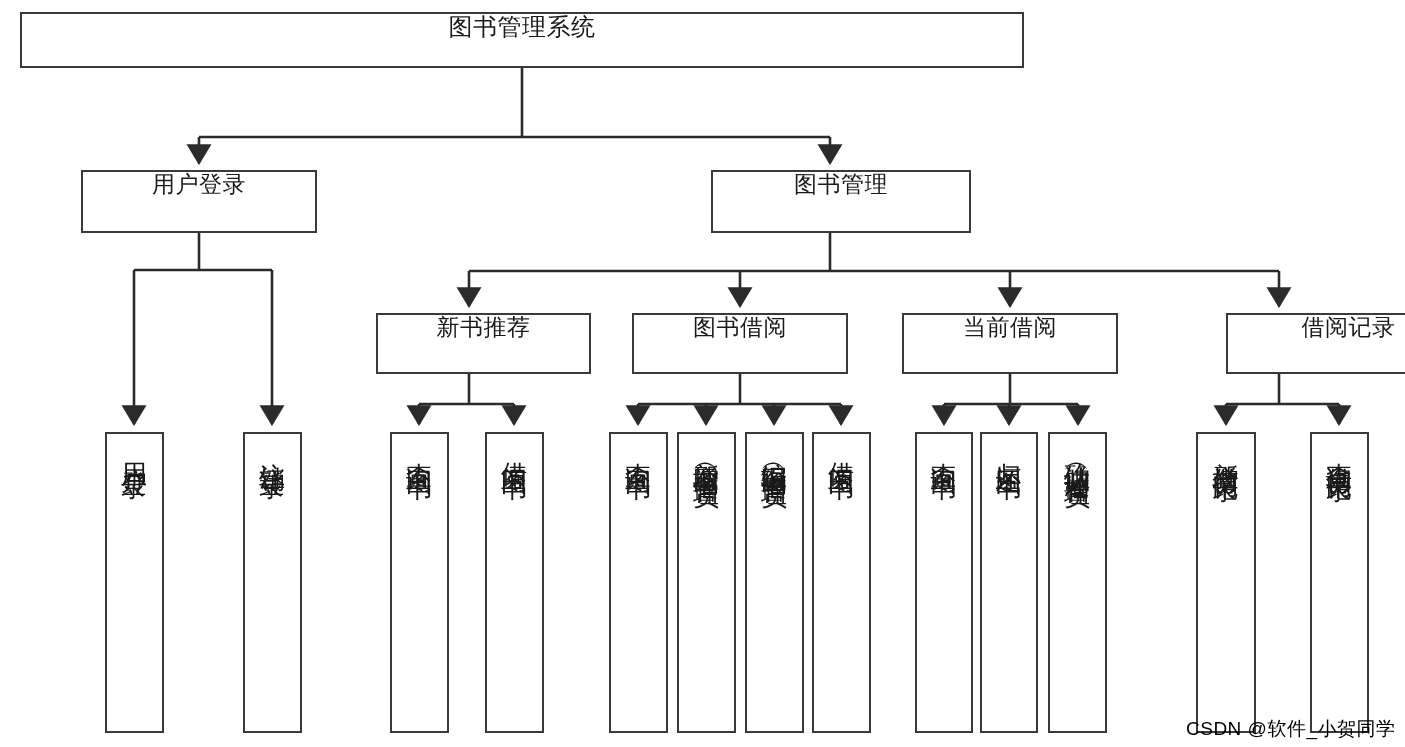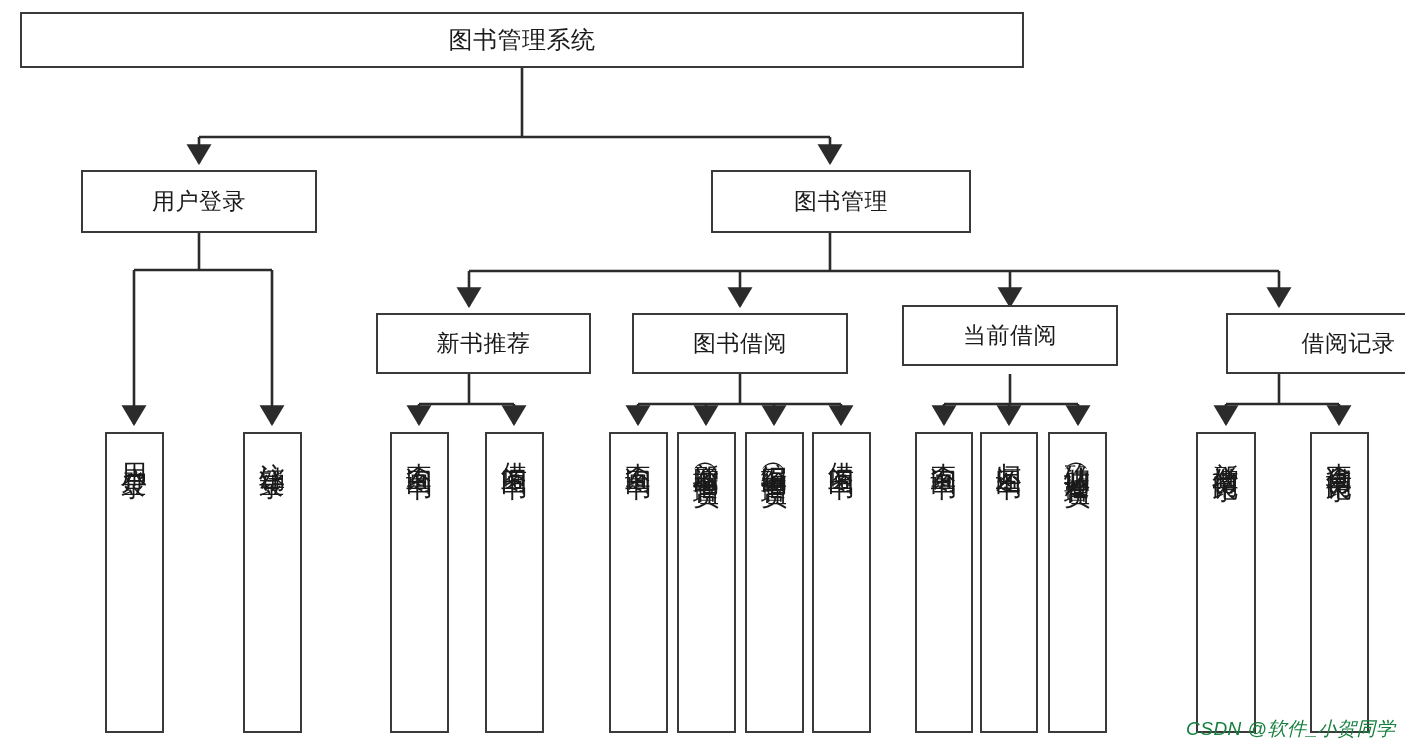--- a/index.html
+++ b/index.html
@@ -25,21 +25,20 @@
     width: 1405px;
     height: 747px;
     pointer-events: none;
   }
   .node {
     position: absolute;
     box-sizing: border-box;
     background: #ffffff;
     border: 2.5px solid #3a3a3a;
     display: flex;
-    align-items: center;
     justify-content: center;
     color: #1a1a1a;
   }
   .node .lbl {
     display: block;
     text-align: center;
     line-height: 1.12;
     white-space: nowrap;
   }
   
@@ -58,26 +57,25 @@
     writing-mode: vertical-rl;
     text-orientation: upright;
     font-size: 26px;
     line-height: 1;
     letter-spacing: 4px;
     margin-top: 8px;
   }
   .node.v.tall .lbl { letter-spacing: 3px; }
   .watermark {
     position: absolute;
-    color: #15803d;
+    color: #000000;
     font-size: 19px;
     white-space: nowrap;
     letter-spacing: 0.5px;
     pointer-events: none;
-    font-style: italic;
   }
 </style>
 </head>
 <body>
 
 <div id="canvas">
 
   <svg class="edges" viewBox="0 0 1405 747" xmlns="http://www.w3.org/2000/svg">
     <defs>
       <marker id="arrow" viewBox="0 0 10 12" refX="9" refY="6" markerWidth="8" markerHeight="10" orient="auto-start-reverse">
@@ -138,21 +136,21 @@
   <div class="node h" style="left:711px; top:170px; width:260px; height:63px;">
     <span class="lbl">图书管理</span>
   </div>
 
   <div class="node h" style="left:376px; top:313px; width:215px; height:61px;">
     <span class="lbl">新书推荐</span>
   </div>
   <div class="node h" style="left:632px; top:313px; width:216px; height:61px;">
     <span class="lbl">图书借阅</span>
   </div>
-  <div class="node h" style="left:902px; top:305px; width:216px; height:61px;">
+  <div class="node h" style="left:902px; top:313px; width:216px; height:61px;">
     <span class="lbl">当前借阅</span>
   </div>
   <div class="node h" style="left:1226px; top:313px; width:216px; height:61px;padding-left:29px;">
     <span class="lbl">借阅记录</span>
   </div>
 
   <div class="node v" style="left:105px; top:432px; width:59px; height:301px;">
     <span class="lbl">用户登录</span>
   </div>
   <div class="node v" style="left:243px; top:432px; width:59px; height:301px;">

